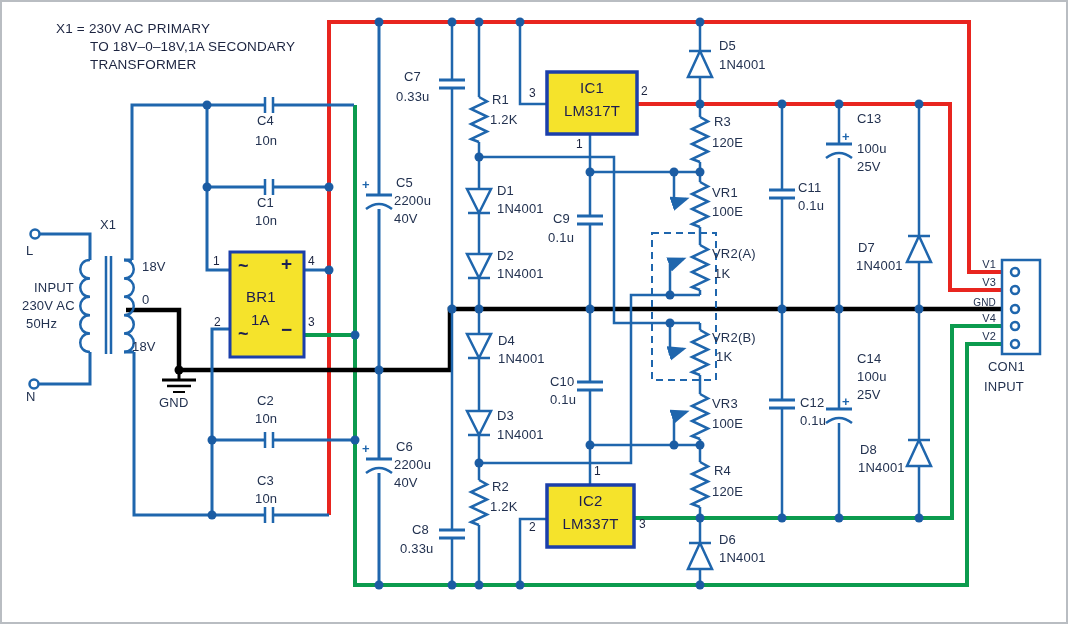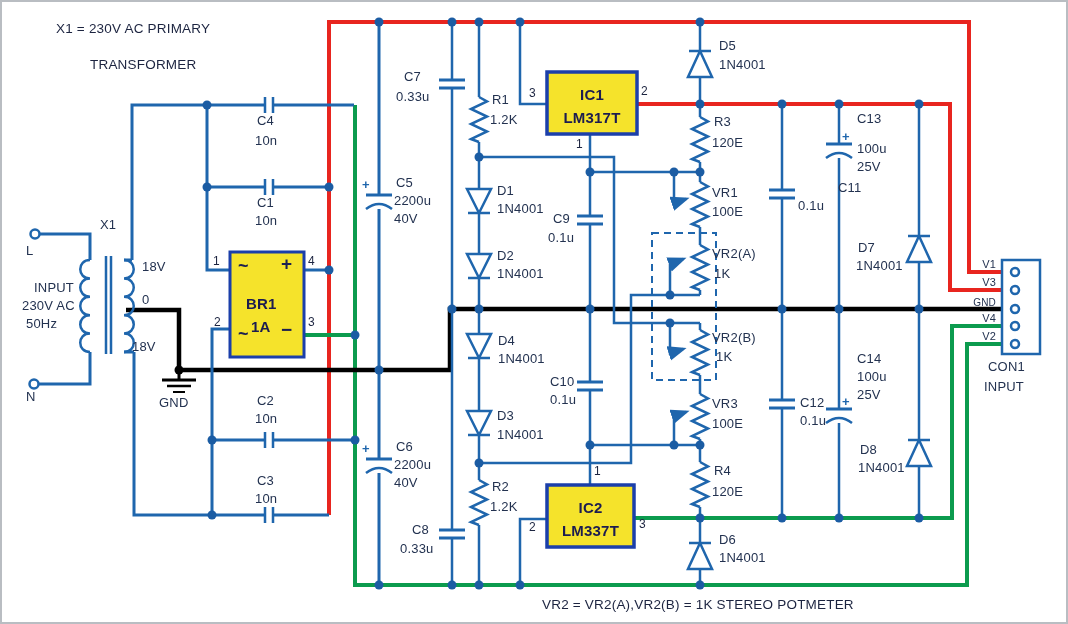--- a/index.html
+++ b/index.html
@@ -7,21 +7,21 @@
     position:relative;width:1068px;height:624px;background:#ffffff;
     border:2px solid #b9bdc2;box-sizing:border-box;overflow:hidden;
     font-family:"Liberation Sans", sans-serif;
   }
   svg.wires{position:absolute;left:0;top:0;}
   .lbl{
     position:absolute;font-size:13px;color:#233250;white-space:nowrap;
     line-height:1.1;letter-spacing:0.2px;
   }
   .note{font-size:13.5px;color:#1c2440;}
-  .icfont{font-size:15px;font-weight:bold;color:#1c1c50;text-align:center;margin-top:7px;}
+  .icfont{font-size:15px;font-weight:normal;color:#1c1c50;text-align:center;}
   .pinnum{font-size:12px;color:#1c2440;}
   .big{font-size:19px;font-weight:bold;color:#1c2050;}
   .tilde{font-size:18px;font-weight:bold;color:#1c2050;}
   .plus-mark{color:#1f66ad;font-size:13px;font-weight:bold;}
   .conlab{font-size:11px;width:36px;text-align:right;}
   .conlab-sm{font-size:10px;width:36px;text-align:right;}
 </style>
 </head>
 <body>
 
@@ -241,22 +241,22 @@
     <circle cx="668" cy="293" r="4.5"></circle>
         <circle cx="668" cy="321" r="4.5"></circle>
     <circle cx="698" cy="516" r="4.5"></circle>
         <circle cx="780" cy="516" r="4.5"></circle>
         <circle cx="837" cy="516" r="4.5"></circle>
         <circle cx="917" cy="516" r="4.5"></circle>
   </g>
 </svg>
 
 <span class="lbl note" style="left:54px;top:20px">X1 = 230V AC PRIMARY</span>
+<span class="lbl note" style="left:88px;top:38px">TO 18V–0–18V,1A SECONDARY</span>
 <span class="lbl note" style="left:88px;top:56px">TRANSFORMER</span>
-<span class="lbl note" style="left:540px;top:596px">VR2 = VR2(A),VR2(B) = 1K STEREO POTMETER</span>
 
 <span class="lbl" style="left:24px;top:242px">L</span>
 <span class="lbl" style="left:24px;top:388px">N</span>
 <span class="lbl" style="left:32px;top:279px">INPUT</span>
 <span class="lbl" style="left:20px;top:297px">230V AC</span>
 <span class="lbl" style="left:24px;top:315px">50Hz</span>
 <span class="lbl" style="left:98px;top:216px">X1</span>
 <span class="lbl" style="left:140px;top:258px">18V</span>
 <span class="lbl" style="left:140px;top:291px">0</span>
 <span class="lbl" style="left:130px;top:338px">18V</span>
@@ -306,21 +306,21 @@
 <span class="lbl" style="left:402px;top:68px">C7</span>
 <span class="lbl" style="left:394px;top:88px">0.33u</span>
 <span class="lbl" style="left:410px;top:521px">C8</span>
 <span class="lbl" style="left:398px;top:540px">0.33u</span>
 
 <span class="lbl" style="left:551px;top:210px">C9</span>
 <span class="lbl" style="left:546px;top:229px">0.1u</span>
 <span class="lbl" style="left:548px;top:373px">C10</span>
 <span class="lbl" style="left:548px;top:391px">0.1u</span>
 
-<span class="lbl" style="left:836px;top:179px">C11</span>
+<span class="lbl" style="left:796px;top:179px">C11</span>
 <span class="lbl" style="left:796px;top:197px">0.1u</span>
 <span class="lbl" style="left:798px;top:394px">C12</span>
 <span class="lbl" style="left:798px;top:412px">0.1u</span>
 
 <span class="lbl plus-mark" style="left:840px;top:128px">+</span>
 <span class="lbl" style="left:855px;top:110px">C13</span>
 <span class="lbl" style="left:855px;top:140px">100u</span>
 <span class="lbl" style="left:855px;top:158px">25V</span>
 <span class="lbl plus-mark" style="left:840px;top:393px">+</span>
 <span class="lbl" style="left:855px;top:350px">C14</span>

